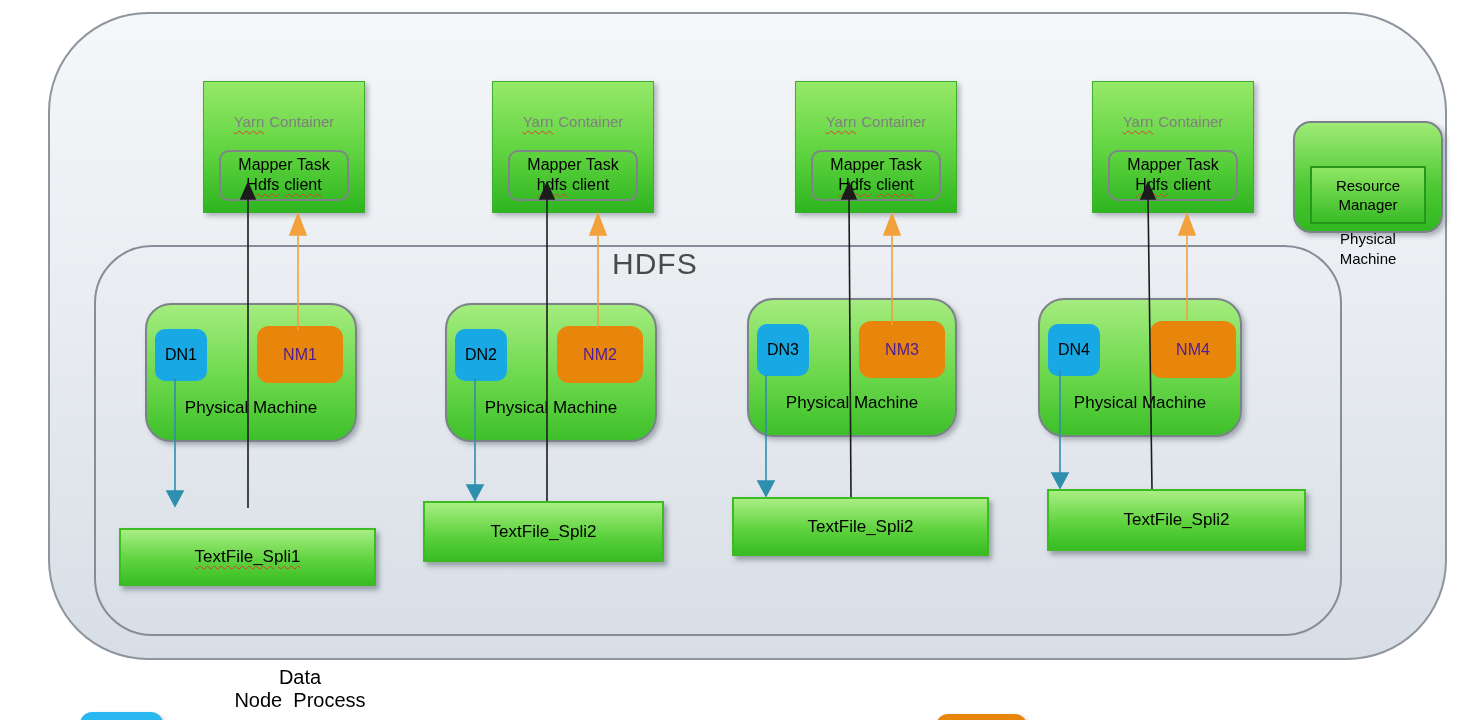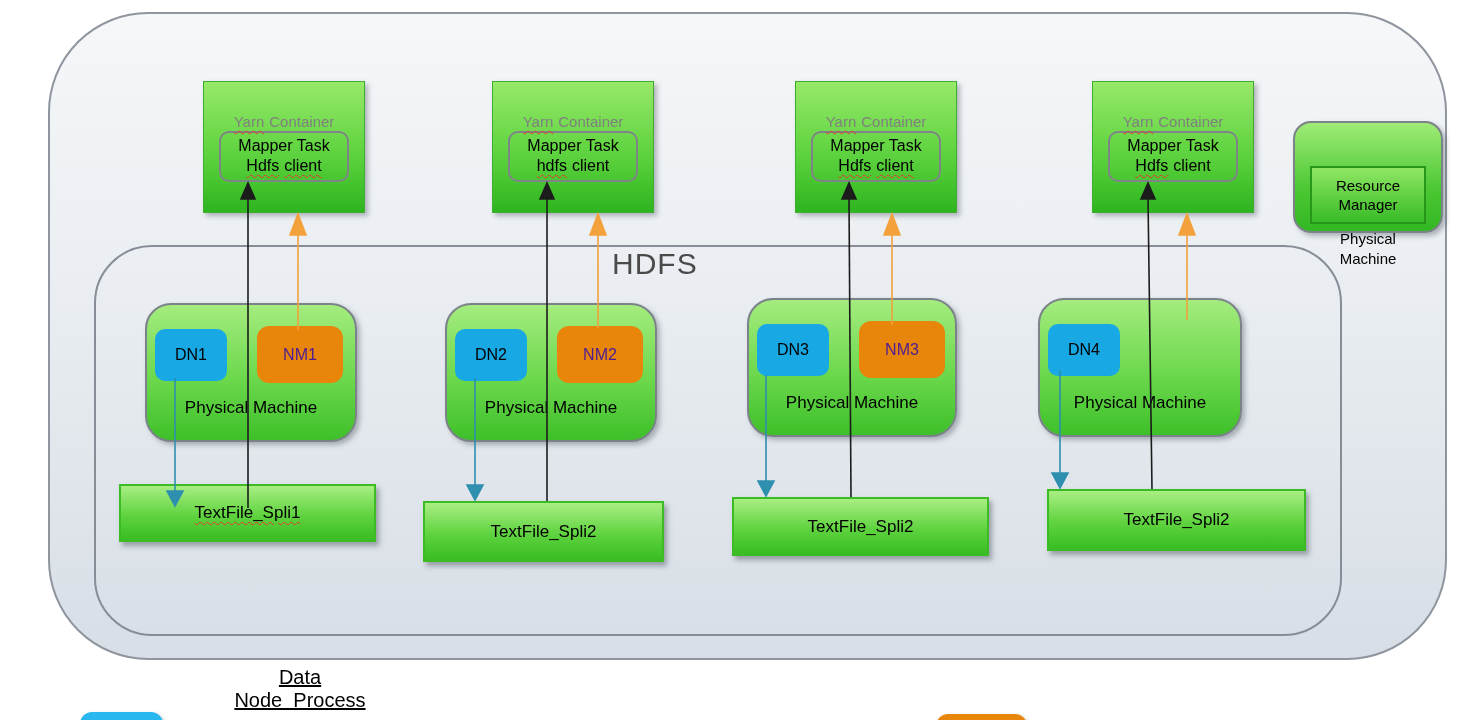--- a/index.html
+++ b/index.html
@@ -25,21 +25,21 @@
   .yarn{
     position:absolute;top:81px;width:160px;height:130px;
     background:linear-gradient(180deg,#97e969 0%,#5ed33f 55%,#2eb51f 100%);
     border:1px solid #3fae2f;box-shadow:3px 3px 5px rgba(90,100,110,.45);
   }
   .yarn-title{
     margin-top:31px;display:flex;justify-content:center;gap:5px;
     font-size:15px;color:#7f7f7f;
   }
   .mapper{
-    width:126px;margin:1px auto 0;padding:3px 0 4px;
+    width:126px;margin:20px auto 0;padding:3px 0 4px;
     border:2px solid #7f8488;border-radius:10px;
     font-size:16px;line-height:1.25;text-align:center;color:#000;
   }
   .word-row{display:flex;justify-content:center;gap:5px;}
   .wavy{
     text-decoration:underline;text-decoration-style:wavy;
     text-decoration-color:#e03a2f;text-decoration-thickness:1px;
     text-underline-offset:3px;
   }
   
@@ -61,21 +61,21 @@
     font-size:15px;line-height:1.35;text-align:center;white-space:pre-line;margin-top:36px;
   }
   
   .machine{
     position:absolute;width:208px;height:135px;border-radius:26px;
     border:2px solid #7b828a;
     background:linear-gradient(180deg,#a4ec7e 0%,#6cd84c 55%,#3ec02a 100%);
     box-shadow:3px 3px 5px rgba(90,100,110,.45);
   }
   .dn-chip{
-    position:absolute;left:8px;top:24px;width:72px;height:52px;border-radius:10px;
+    position:absolute;left:8px;top:24px;width:52px;height:52px;border-radius:10px;
     background:#18a9e5;display:flex;align-items:center;justify-content:center;
     font-size:16px;color:#000;
   }
   .nm-chip{
     position:absolute;left:110px;top:21px;width:86px;height:57px;border-radius:12px;
     background:#e8850b;display:flex;align-items:center;justify-content:center;
     font-size:16px;color:#4c1d95;
   }
   .machine-label{
     position:absolute;left:0;top:93px;width:100%;text-align:center;
@@ -94,21 +94,21 @@
     justify-content:center;font-size:15px;color:#000;
     box-shadow:2px 2px 4px rgba(90,100,110,.35);
     margin-top:44px;
   }
   .legend-dn{left:80px;top:668px;width:83px;height:50px;background:#29b7f0;}
   .legend-nm{left:936px;top:670px;width:91px;height:48px;background:#e8860c;}
   .legend-label{
     position:absolute;font-size:20px;line-height:1.15;text-align:center;
     white-space:pre-wrap;color:#000;
   }
-  .legend-label-dn{left:190px;top:666px;width:220px;text-decoration:underline;}
+  .legend-label-dn{left:190px;top:666px;width:220px;}
   .legend-label-nm{left:1075px;top:662px;width:250px;}
   
   .arrows{position:absolute;left:0;top:0;width:1469px;height:720px;
     pointer-events:none;z-index:6;}
 </style>
 </head>
 <body>
 
 <div class="canvas">
 
@@ -189,24 +189,25 @@
     <div class="nm-chip">NM2</div>
     <div class="machine-label">Physical Machine</div>
   </div>
   <div class="machine" style="left:747px;top:298px;width:206px">
     <div class="dn-chip">DN3</div>
     <div class="nm-chip">NM3</div>
     <div class="machine-label">Physical Machine</div>
   </div>
   <div class="machine" style="left:1038px;top:298px;width:200px">
     <div class="dn-chip">DN4</div>
-    <div class="machine-label">Physical Machine</div>
-  </div>
-
-  <div class="textfile" style="left:119px;top:484px;width:253px;height:54px">
+    <div class="nm-chip">NM4</div>
+    <div class="machine-label">Physical Machine</div>
+  </div>
+
+  <div class="textfile" style="left:119px;top:528px;width:253px;height:54px">
     <span class="wavy">TextFile_Spli1</span>
   </div>
   <div class="textfile" style="left:423px;top:501px;width:237px;height:57px">
     <span>TextFile_Spli2</span>
   </div>
   <div class="textfile" style="left:732px;top:497px;width:253px;height:55px">
     <span>TextFile_Spli2</span>
   </div>
   <div class="textfile" style="left:1047px;top:489px;width:255px;height:58px">
     <span>TextFile_Spli2</span>

